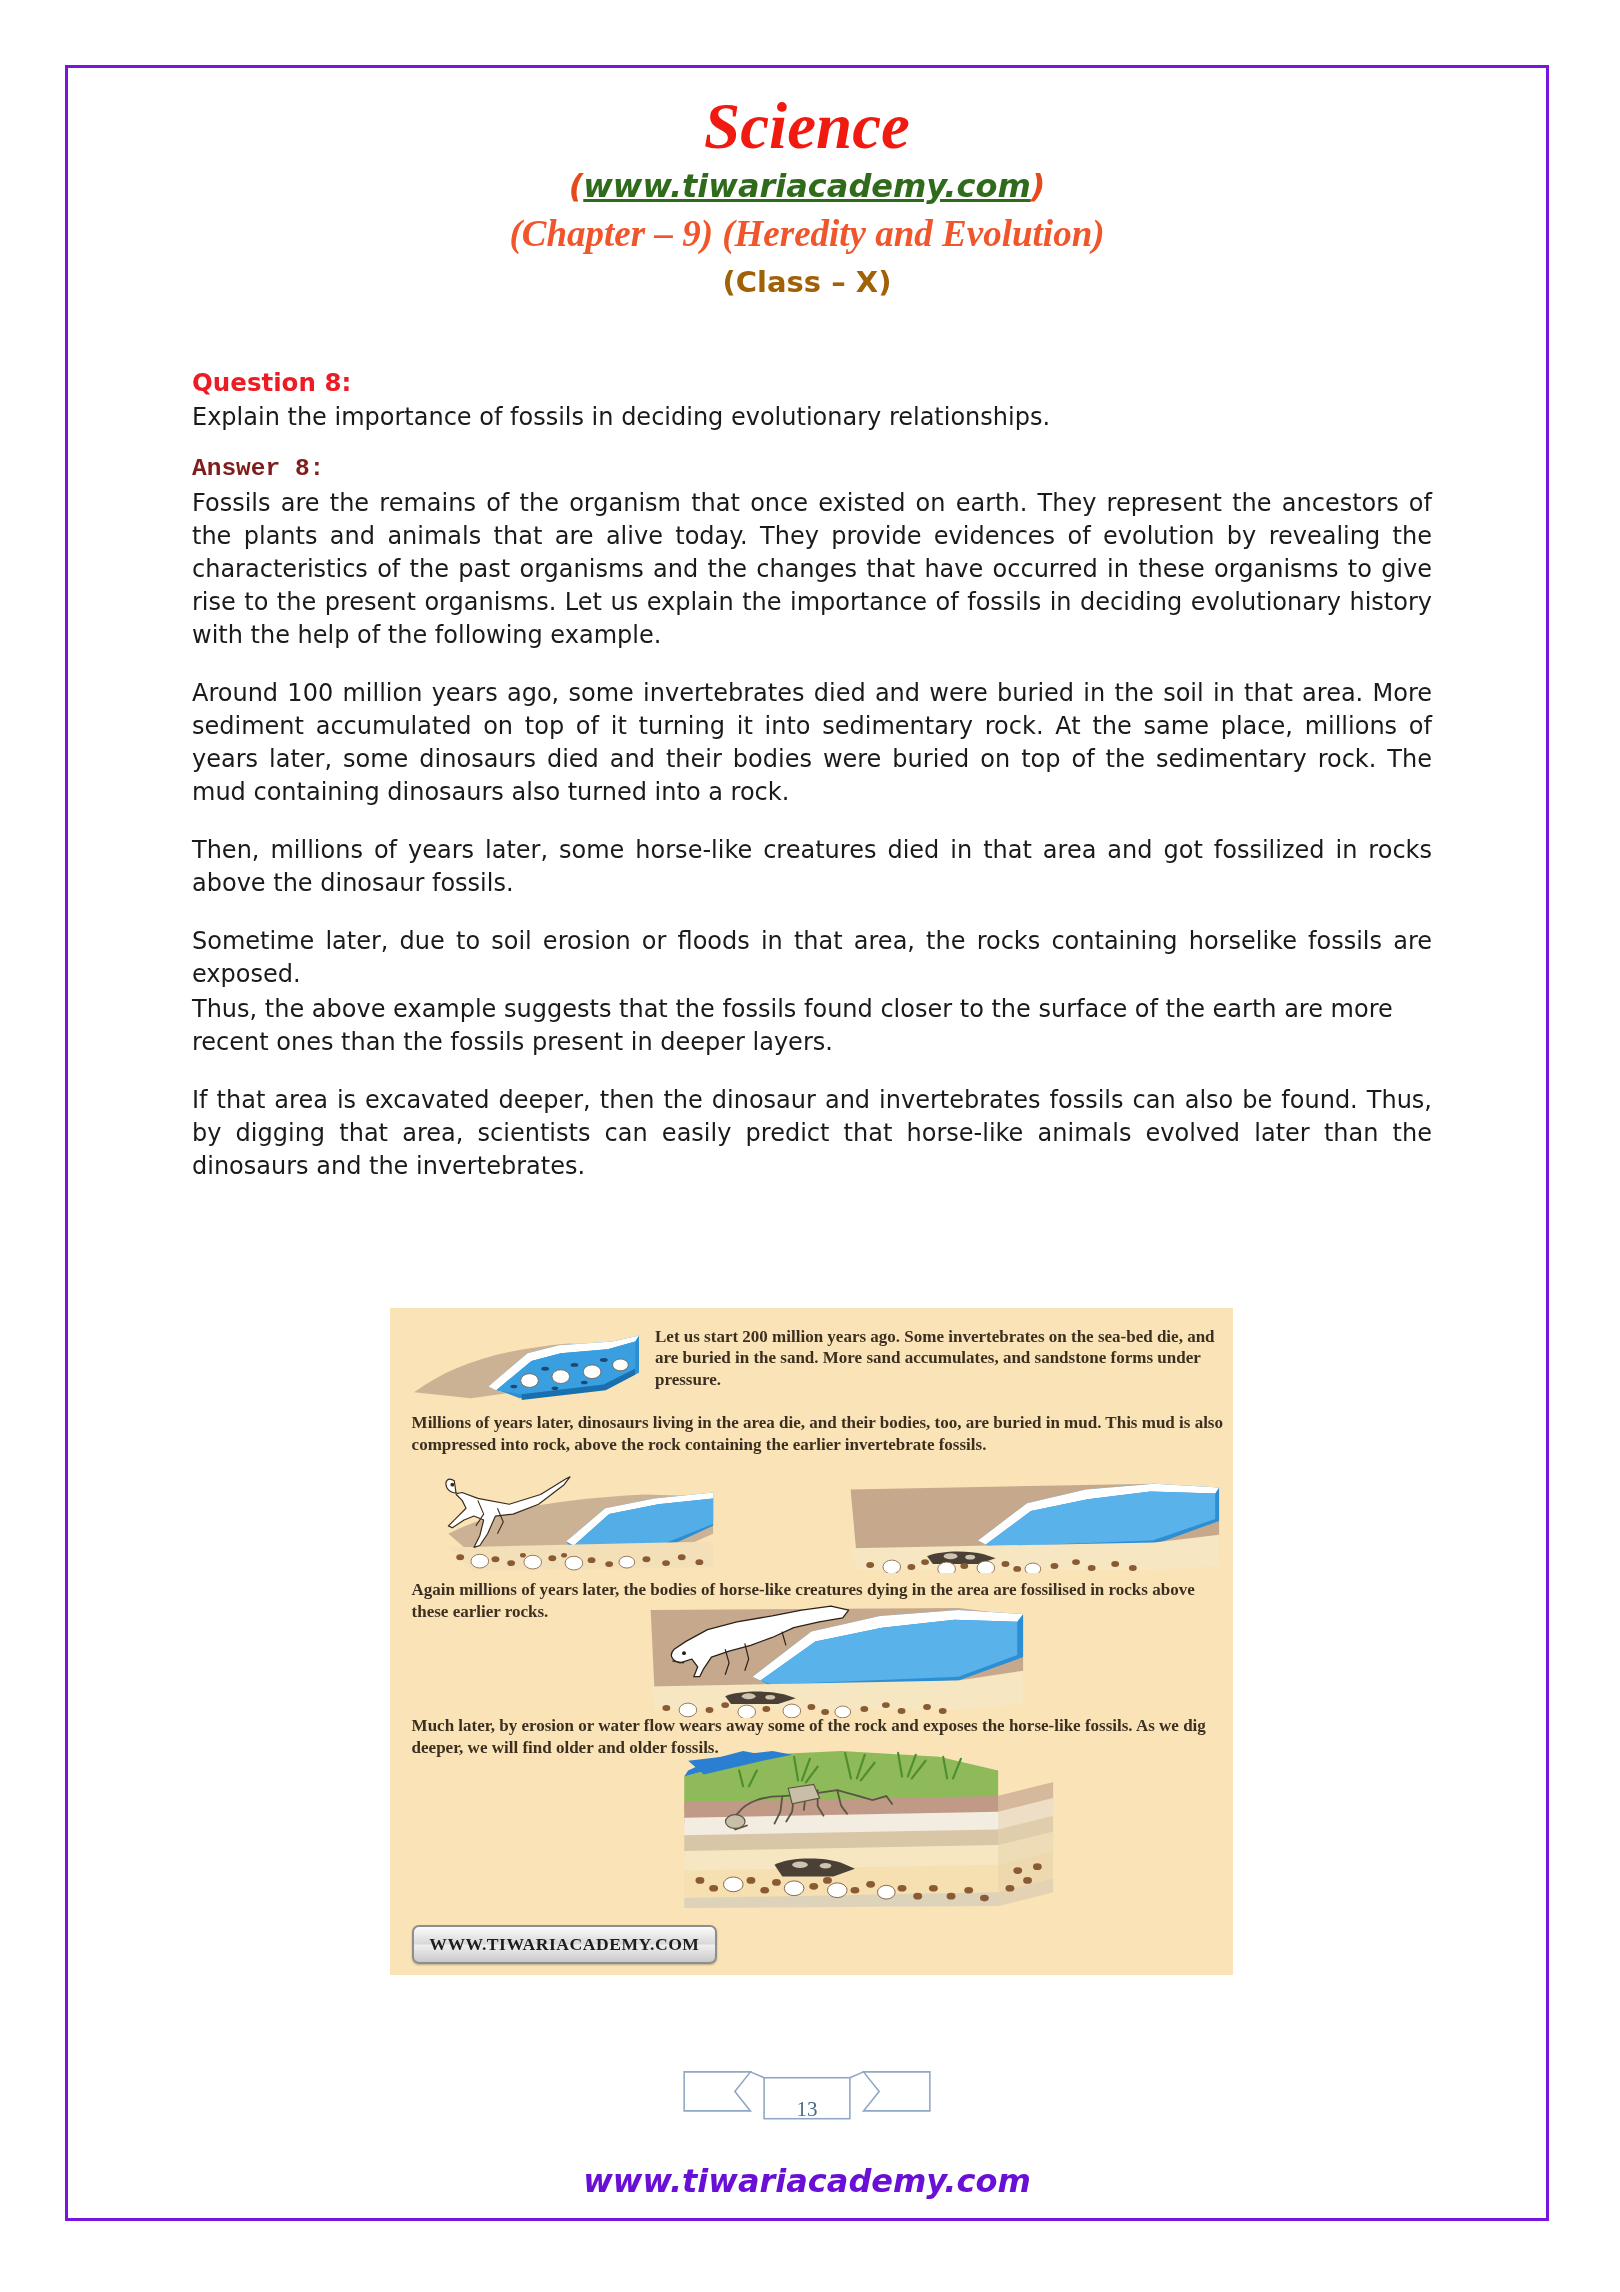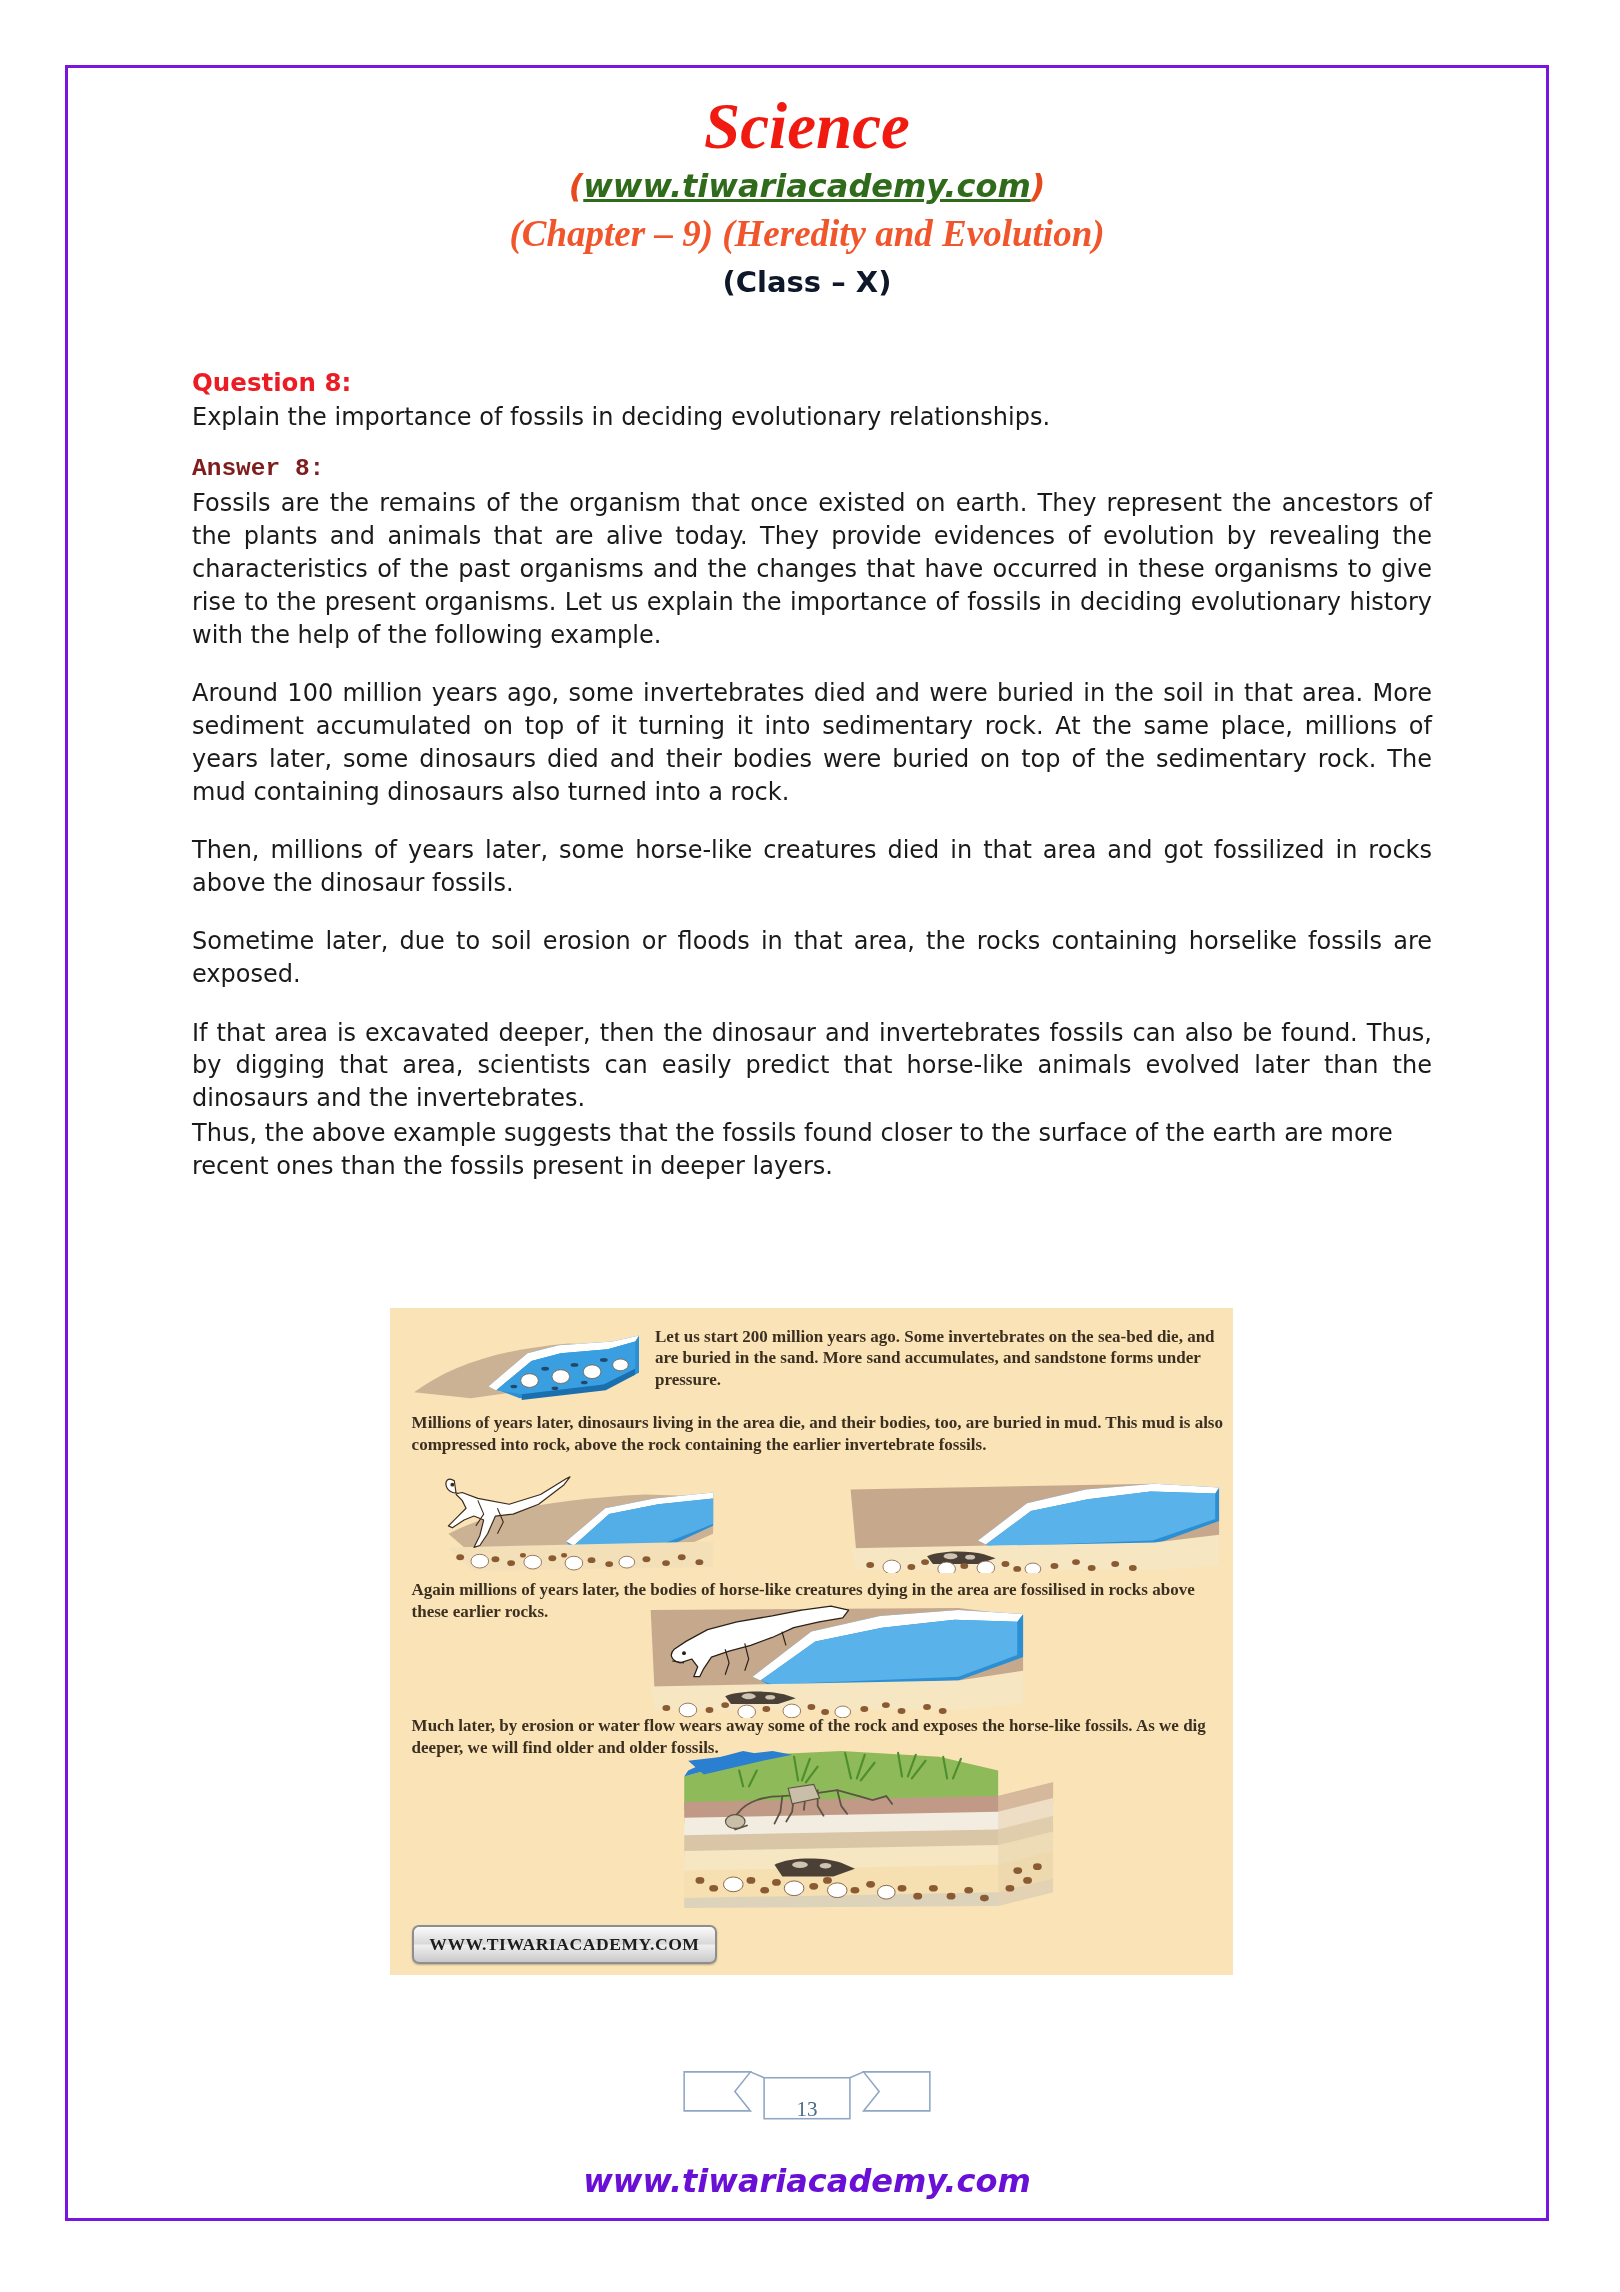--- a/index.html
+++ b/index.html
@@ -68,21 +68,21 @@
     font-weight: bold;
     font-size: 37px;
     color: #f1552b;
     line-height: 1.3;
     margin-top: 2px;
   }
   .title-class {
     font-family: "DejaVu Sans", sans-serif;
     font-weight: bold;
     font-size: 29px;
-    color: #0f172a;
+    color: #a16207;
     line-height: 1.3;
     margin-top: 5.9px;
   }
   
   .content {
     position: absolute;
     left: 192px;
     top: 367px;
     width: 1240px;
   }
@@ -210,22 +210,22 @@
 
   <div class="content">
     <div class="q-label">Question 8:</div>
     <p class="body nojust">Explain the importance of fossils in deciding evolutionary relationships.</p>
 
     <div class="a-label">Answer 8:</div>
     <p class="body">Fossils are the remains of the organism that once existed on earth. They represent the ancestors of the plants and animals that are alive today. They provide evidences of evolution by revealing the characteristics of the past organisms and the changes that have occurred in these organisms to give rise to the present organisms. Let us explain the importance of fossils in deciding evolutionary history with the help of the following example.</p>
     <p class="body gap">Around 100 million years ago, some invertebrates died and were buried in the soil in that area. More sediment accumulated on top of it turning it into sedimentary rock. At the same place, millions of years later, some dinosaurs died and their bodies were buried on top of the sedimentary rock. The mud containing dinosaurs also turned into a rock.</p>
     <p class="body gap">Then, millions of years later, some horse-like creatures died in that area and got fossilized in rocks above the dinosaur fossils.</p>
     <p class="body gap">Sometime later, due to soil erosion or floods in that area, the rocks containing horselike fossils are exposed.</p>
+    <p class="body nojust">Thus, the above example suggests that the fossils found closer to the surface of the earth are more recent ones than the fossils present in deeper layers.</p>
     <p class="body gap">If that area is excavated deeper, then the dinosaur and invertebrates fossils can also be found. Thus, by digging that area, scientists can easily predict that horse-like animals evolved later than the dinosaurs and the invertebrates.</p>
-    <p class="body nojust">Thus, the above example suggests that the fossils found closer to the surface of the earth are more recent ones than the fossils present in deeper layers.</p>
   </div>
 
   <div class="figure">
 
     <div class="panel p1">
       <svg width="235" height="88" viewBox="0 0 240 90">
         <path d="M2 78 C40 50 90 34 160 28 L205 30 L190 66 L60 84 Z" fill="#cbb294"></path>
         <path d="M78 72 L118 38 L150 30 L205 26 L232 20 L232 58 L198 74 L110 84 Z" fill="#2c8fd4"></path>
         <path d="M78 72 L118 38 L150 30 L205 26 L232 20 L228 26 L200 34 L152 38 L122 46 L86 76 Z" fill="#ffffff"></path>
         <path d="M86 76 L122 46 L152 38 L200 34 L228 26 L228 54 L196 70 L112 80 Z" fill="#3a9fe0"></path>

